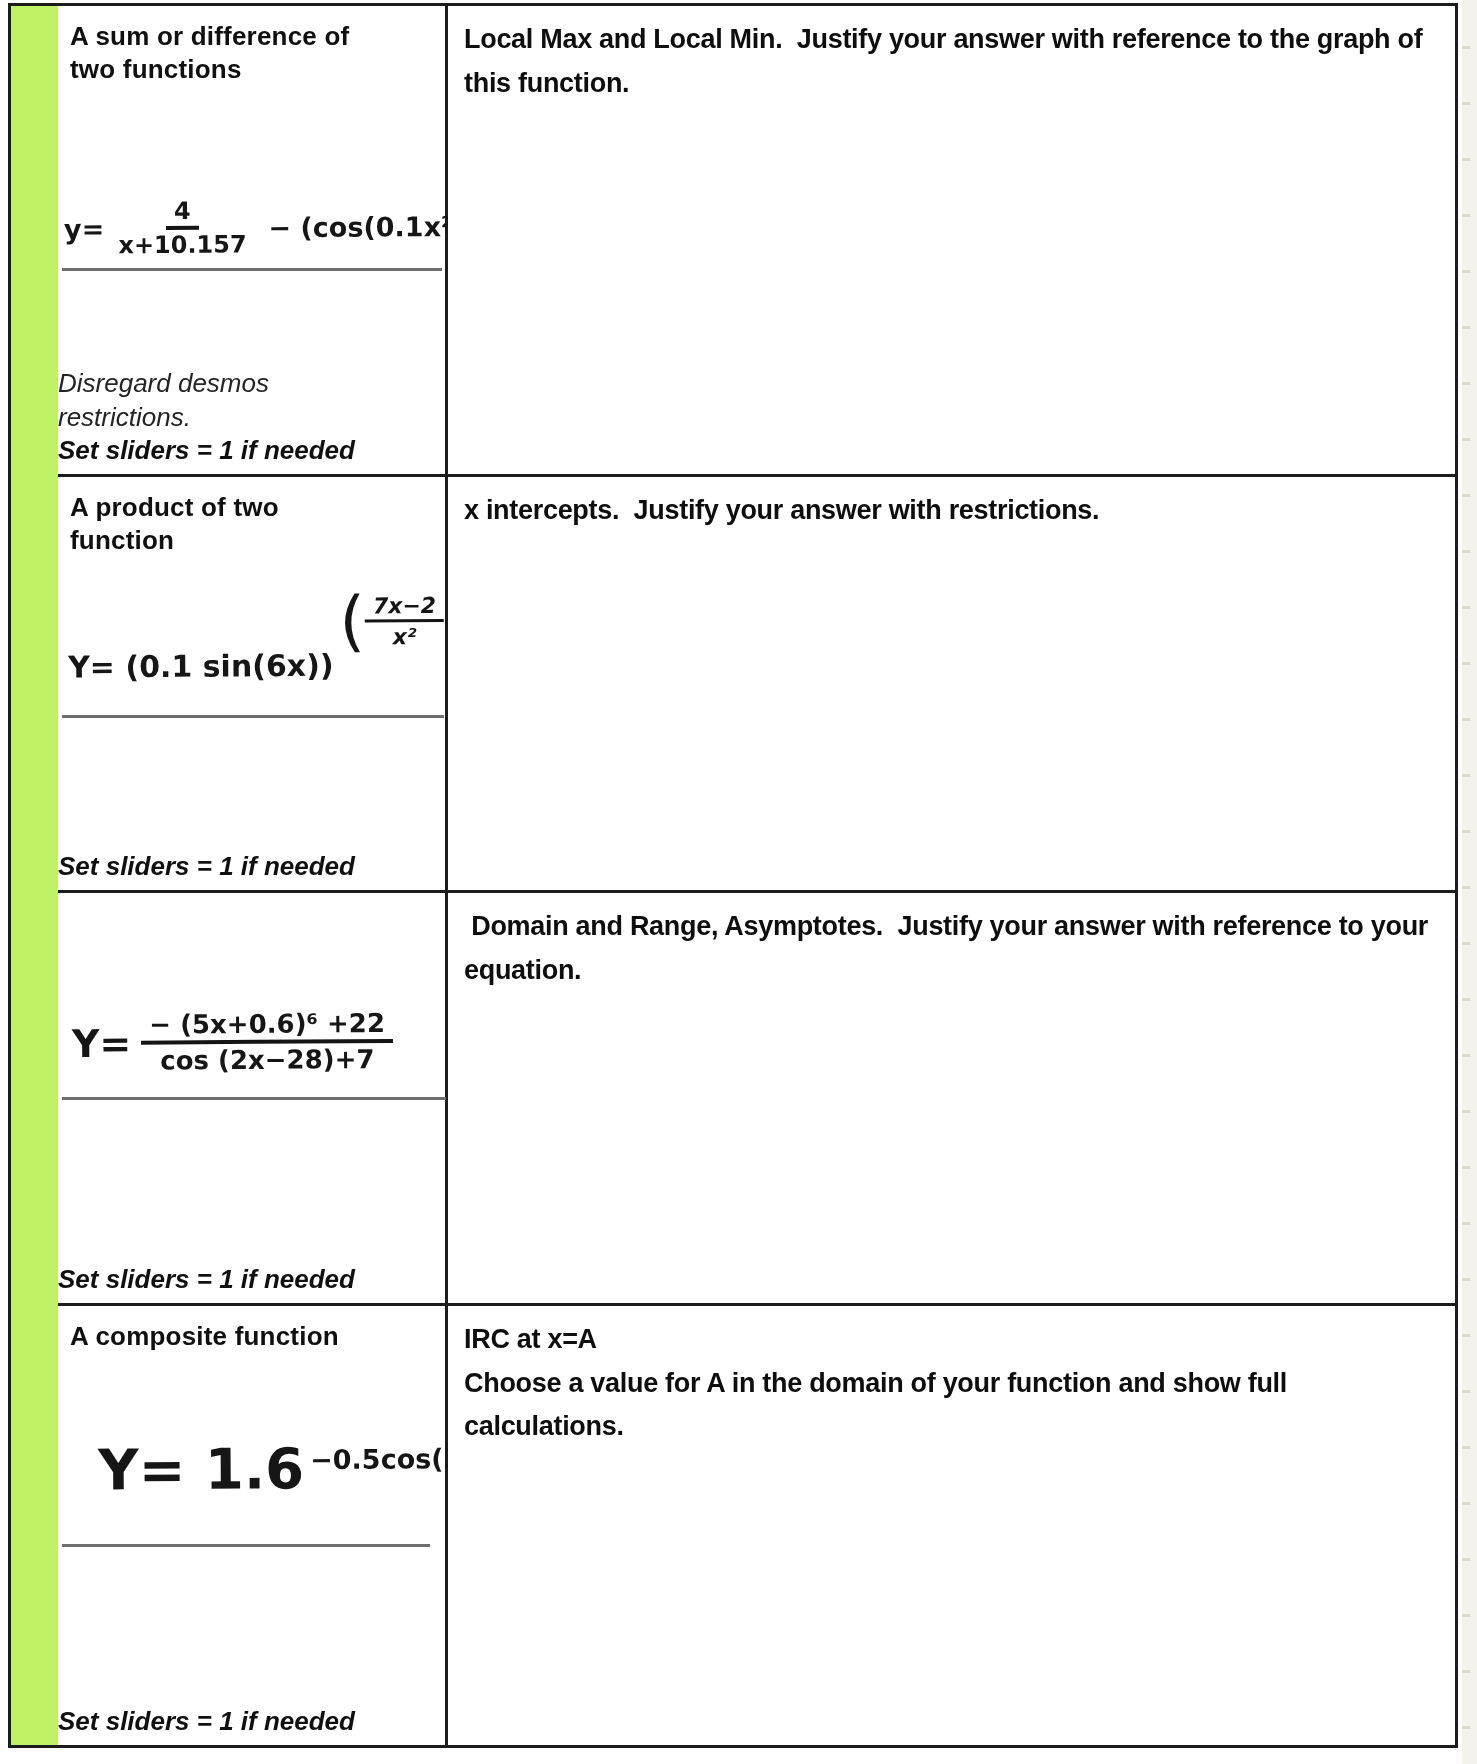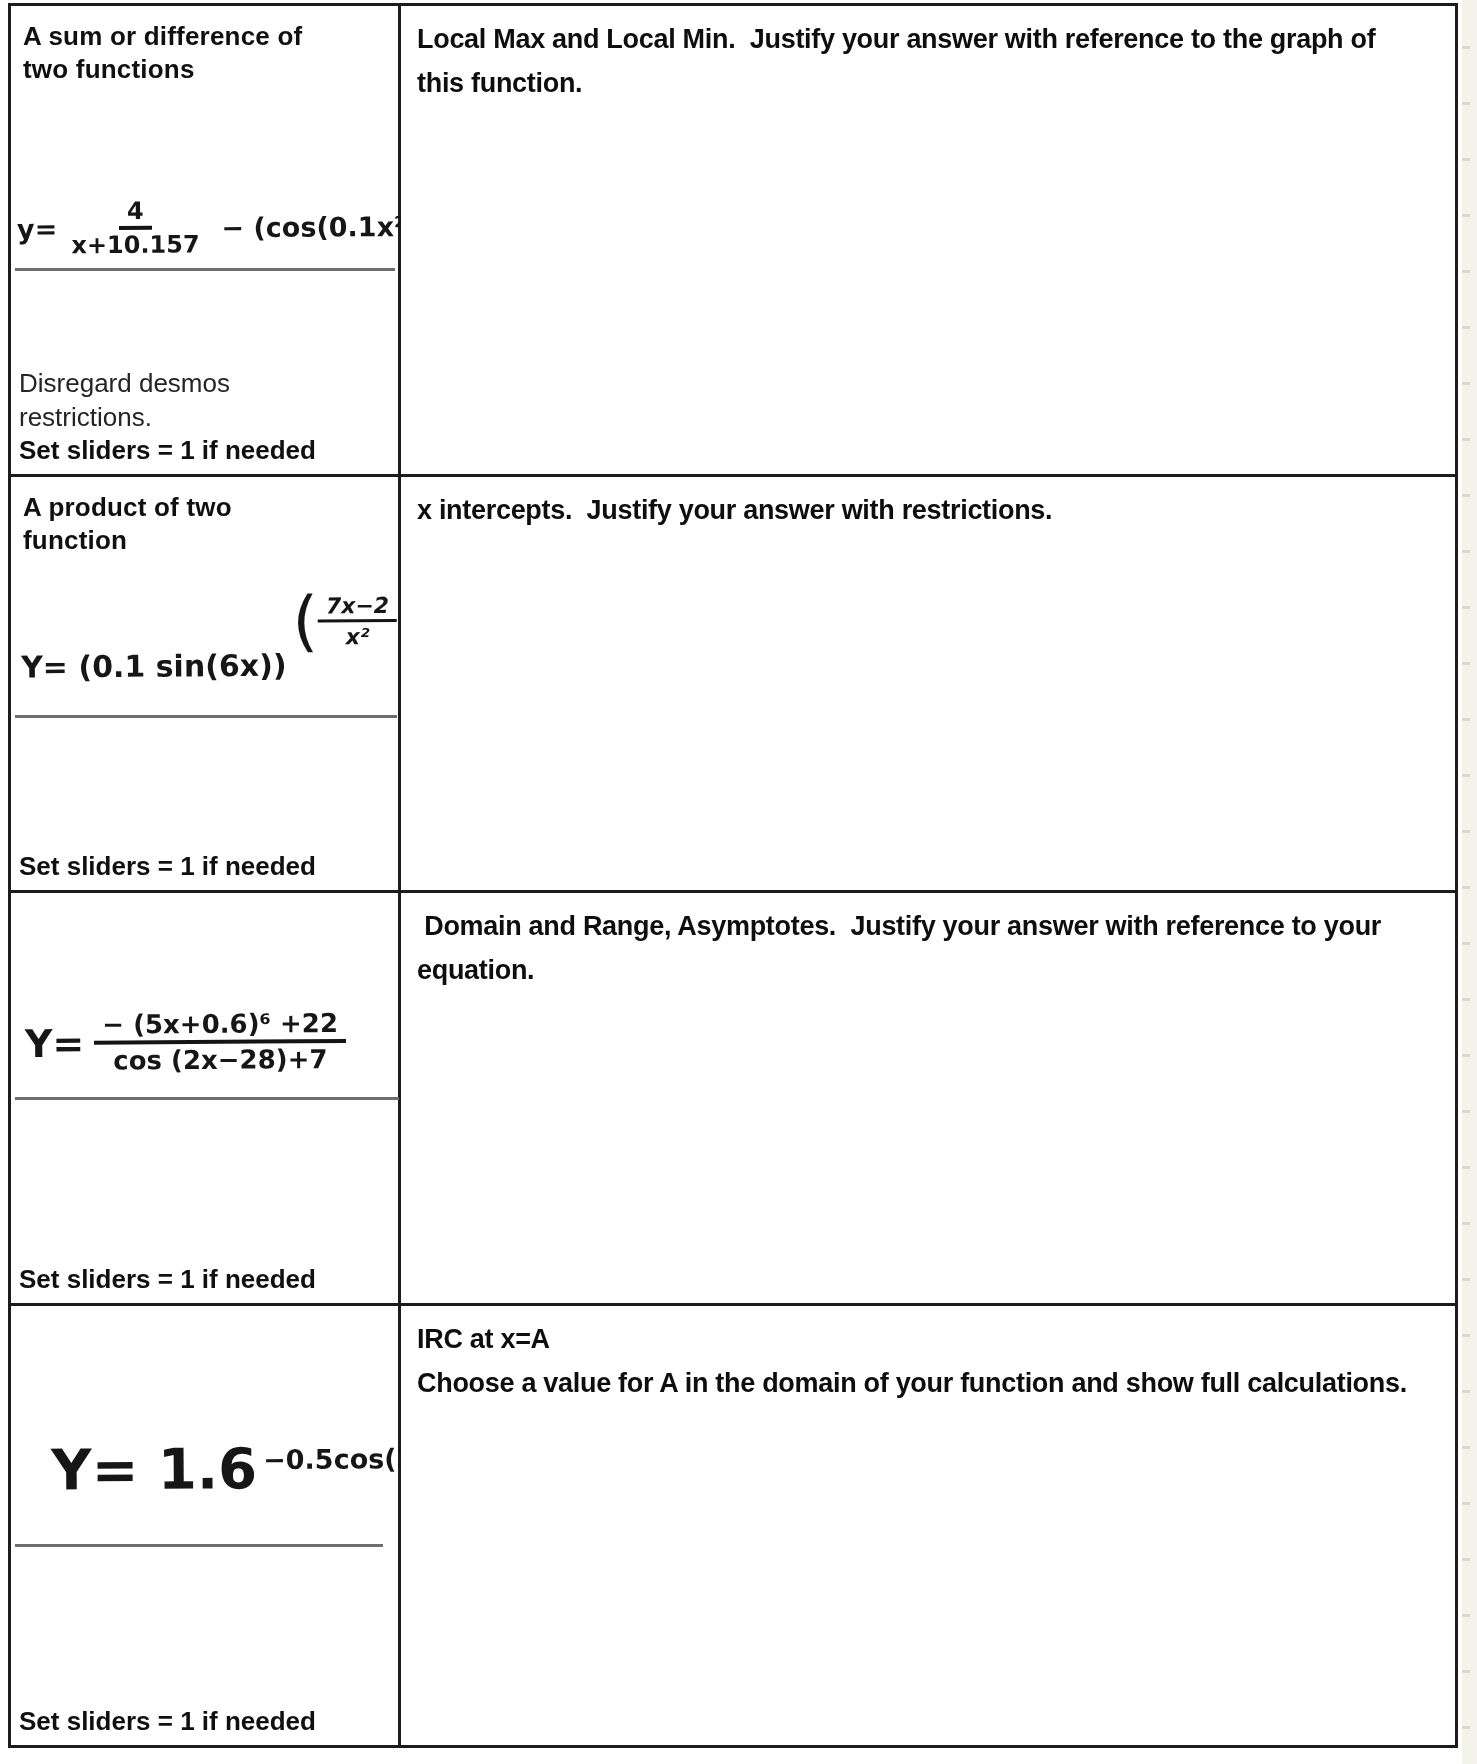--- a/index.html
+++ b/index.html
@@ -15,38 +15,39 @@
   }
   .side-strip::before{
     content:"";position:absolute;left:0;top:46px;width:8px;height:100%;
     background:repeating-linear-gradient(180deg,#d9dacc 0 3px,transparent 3px 56px);
   }
   
   .tbl{
     position:absolute;left:8px;top:3px;width:1450px;height:1745px;
     box-sizing:border-box;border:3px solid #1c1c1c;
     display:grid;grid-template-columns:390px 1fr;grid-template-rows:471px 416px 413px 1fr;
-    background:#15803d;
+    background:#bef264;
+    padding-left:47px;
   }
   .cell{position:relative;box-sizing:border-box;background:#fff;}
   .br{border-right:3px solid #1c1c1c;}
   .bb{border-bottom:3px solid #1c1c1c;}
 
   .ltitle{
     font-size:26px;font-weight:700;line-height:1.28;color:#101010;
     padding:14px 0 0 12px;letter-spacing:0.2px;
   }
   .w1{max-width:330px;} .w2{max-width:252px;} .w3{max-width:262px;} .w4{max-width:360px;}
 
   .rtext{
     font-size:27px;font-weight:700;line-height:1.62;letter-spacing:-0.3px;color:#0e0e0e;
     padding:12px 26px 0 16px;max-width:1010px;white-space:pre-wrap;
   }
 
-  .notes{position:absolute;left:8px;bottom:8px;}
+  .notes{position:absolute;left:0;bottom:8px;font-style:italic;}
   .note{font-size:26px;font-weight:400;color:#242424;line-height:1.3;max-width:270px;}
   .note-strong{font-size:26px;font-weight:700;color:#101010;white-space:nowrap;}
 
   
   .eq{
     position:absolute;display:flex;align-items:center;
     font-family:"DejaVu Sans",sans-serif;font-weight:600;color:#161616;
     transform:rotate(-0.4deg);white-space:nowrap;
   }
   .frac{display:inline-flex;flex-direction:column;align-items:center;}
@@ -139,20 +140,21 @@
     <div class="ansline al3"></div>
     <div class="notes">
       <div class="note-strong">Set sliders = 1 if needed</div>
     </div>
   </div>
   <div class="cell bb">
     <div class="rtext"> Domain and Range, Asymptotes.  Justify your answer with reference to your equation.</div>
   </div>
 
   <div class="cell br">
+    <div class="ltitle w4">A composite function</div>
     <div class="eq eq4">
       <span class="base">Y= 1.6</span>
       <span class="exp">−0.5cos(3(x−2))</span>
     </div>
     <div class="ansline al4"></div>
     <div class="notes">
       <div class="note-strong">Set sliders = 1 if needed</div>
     </div>
   </div>
   <div class="cell">

